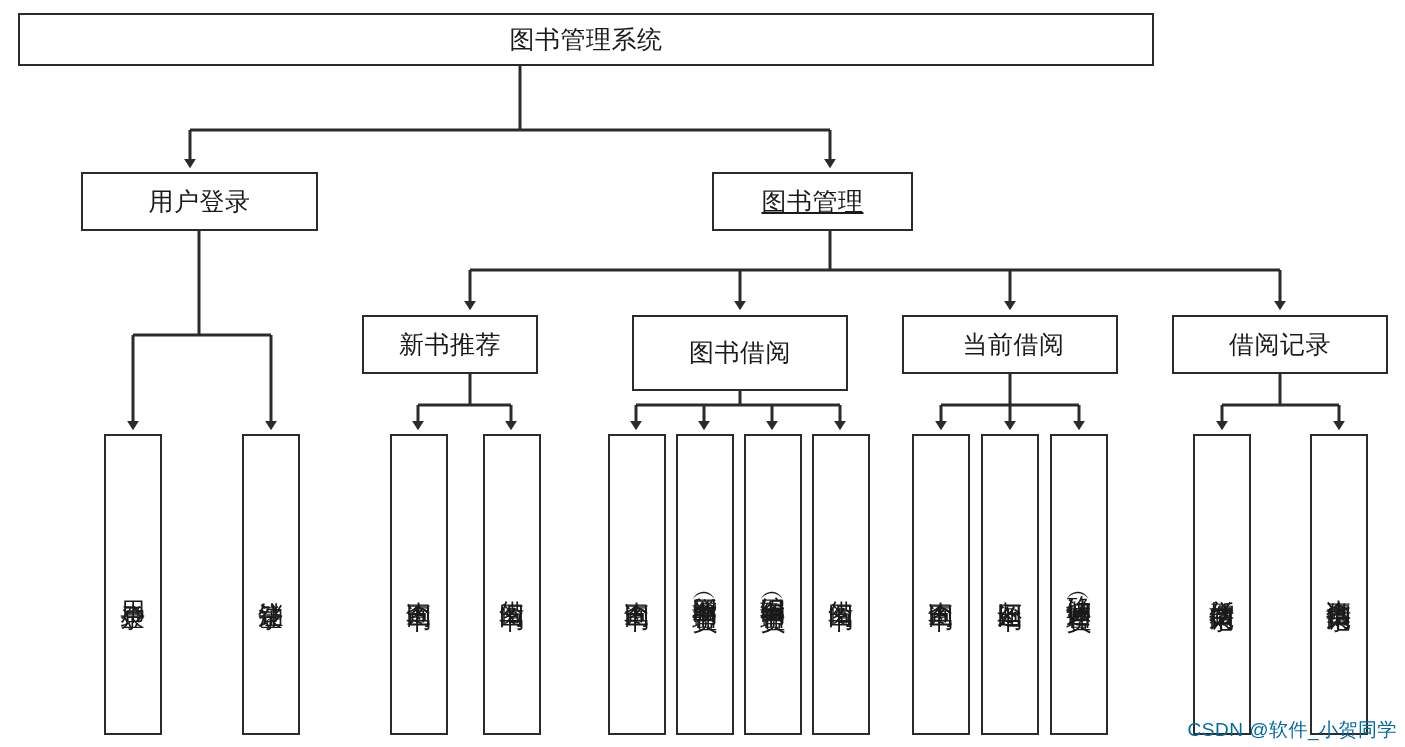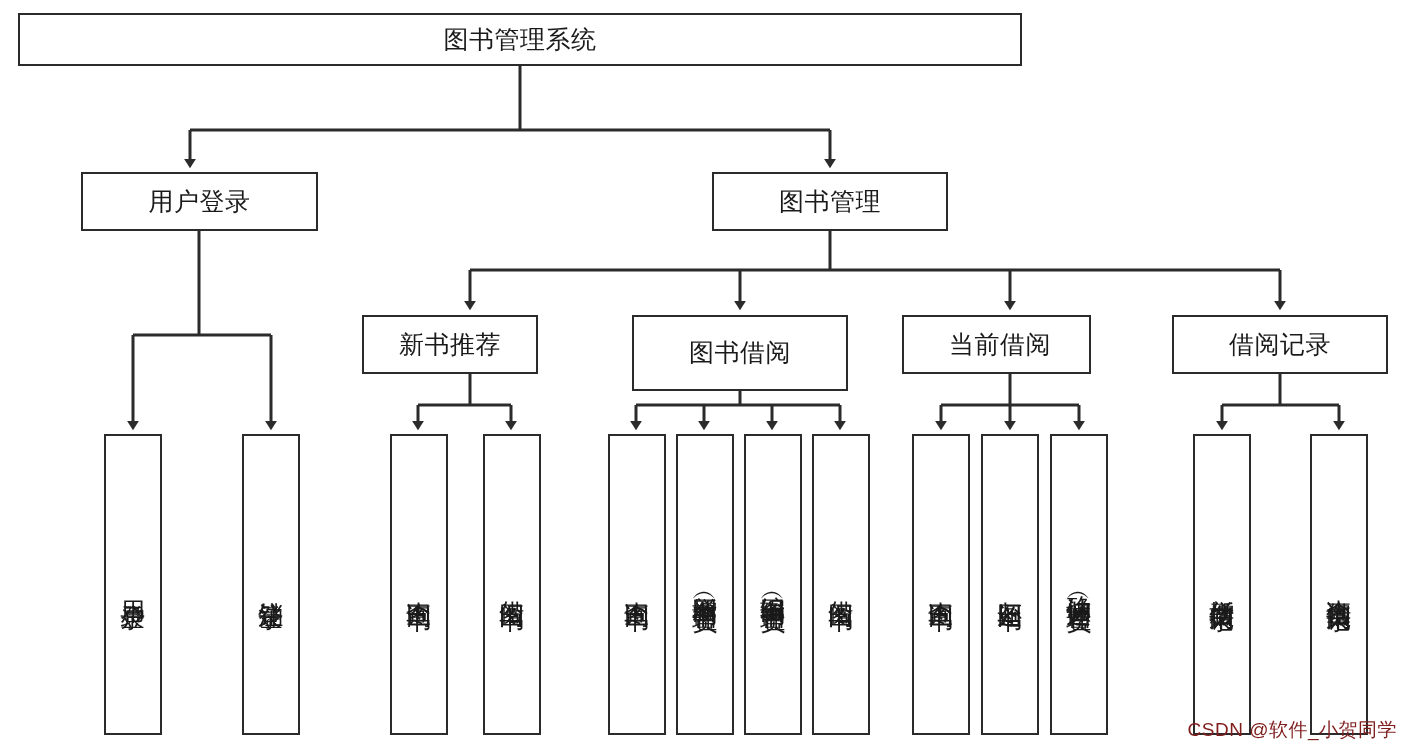--- a/index.html
+++ b/index.html
@@ -63,21 +63,21 @@
     line-height: 1.22;
     letter-spacing: 2px;
     white-space: nowrap;
     max-height: 100%;
   }
   #watermark {
     position: absolute;
     right: 8px;
     bottom: 4px;
     font-size: 19px;
-    color: #7f1d1d;
+    color: #0369a1;
     white-space: nowrap;
     z-index: 3;
     letter-spacing: 0.5px;
   }
 </style>
 </head>
 <body>
 
 <div id="diagram">
 
@@ -124,41 +124,41 @@
       <path d="M1010,405 L1010,422" marker-end="url(#arrow)"></path>
       <path d="M1079,405 L1079,422" marker-end="url(#arrow)"></path>
 
       <path d="M1280,374 L1280,405"></path>
       <path d="M1222,405 L1339,405"></path>
       <path d="M1222,405 L1222,422" marker-end="url(#arrow)"></path>
       <path d="M1339,405 L1339,422" marker-end="url(#arrow)"></path>
     </g>
   </svg>
 
-  <div class="node root horiz" style="left:18px; top:13px; width:1004px; height:53px;">
+  <div class="node root horiz" style="left:18px; top:13px; width:1136px; height:53px;">
     <span class="label">图书管理系统</span>
   </div>
 
   <div class="node horiz" style="left:81px; top:172px; width:237px; height:59px;">
     <span class="label">用户登录</span>
   </div>
 
-  <div class="node horiz" style="left:712px; top:172px; width:236px; height:59px;">
+  <div class="node horiz" style="left:712px; top:172px; width:201px; height:59px;text-decoration:underline;">
     <span class="label">图书管理</span>
   </div>
 
   <div class="node horiz" style="left:362px; top:315px; width:176px; height:59px;">
     <span class="label">新书推荐</span>
   </div>
 
   <div class="node horiz" style="left:632px; top:315px; width:216px; height:76px;">
     <span class="label">图书借阅</span>
   </div>
 
-  <div class="node horiz" style="left:902px; top:315px; width:189px; height:59px;padding-left:7px;">
+  <div class="node horiz" style="left:902px; top:315px; width:216px; height:59px;padding-left:7px;">
     <span class="label">当前借阅</span>
   </div>
 
   <div class="node horiz" style="left:1172px; top:315px; width:216px; height:59px;">
     <span class="label">借阅记录</span>
   </div>
 
   <div class="node vert" style="left:104px; top:434px; width:58px; height:301px;">
     <span class="label">用户登录</span>
   </div>

